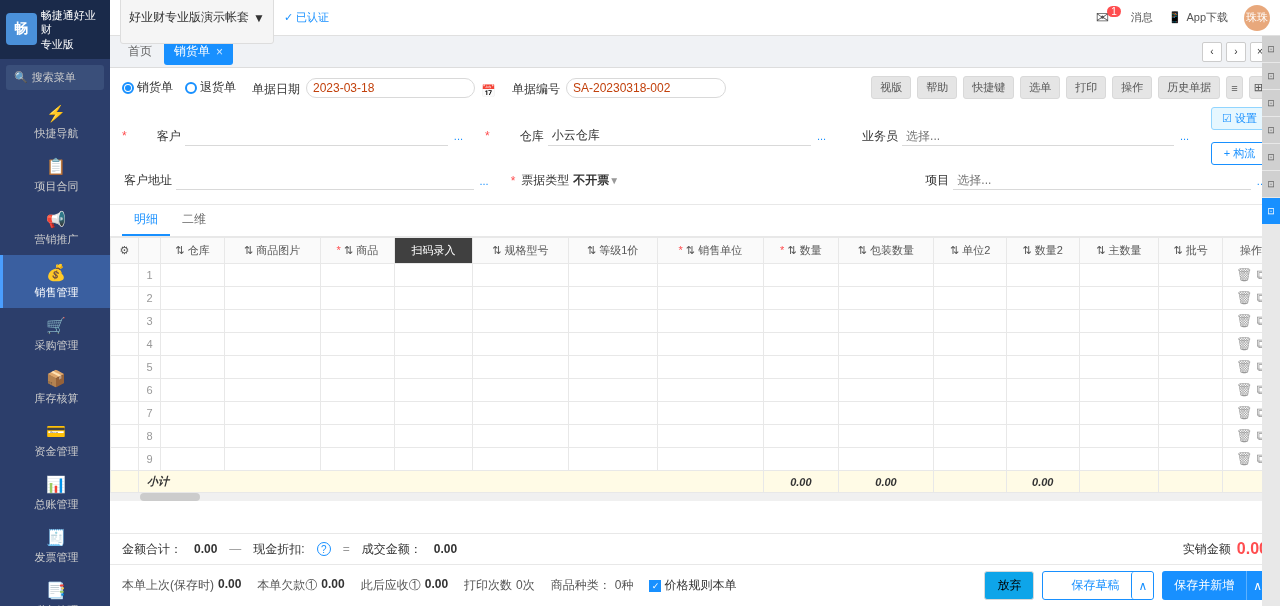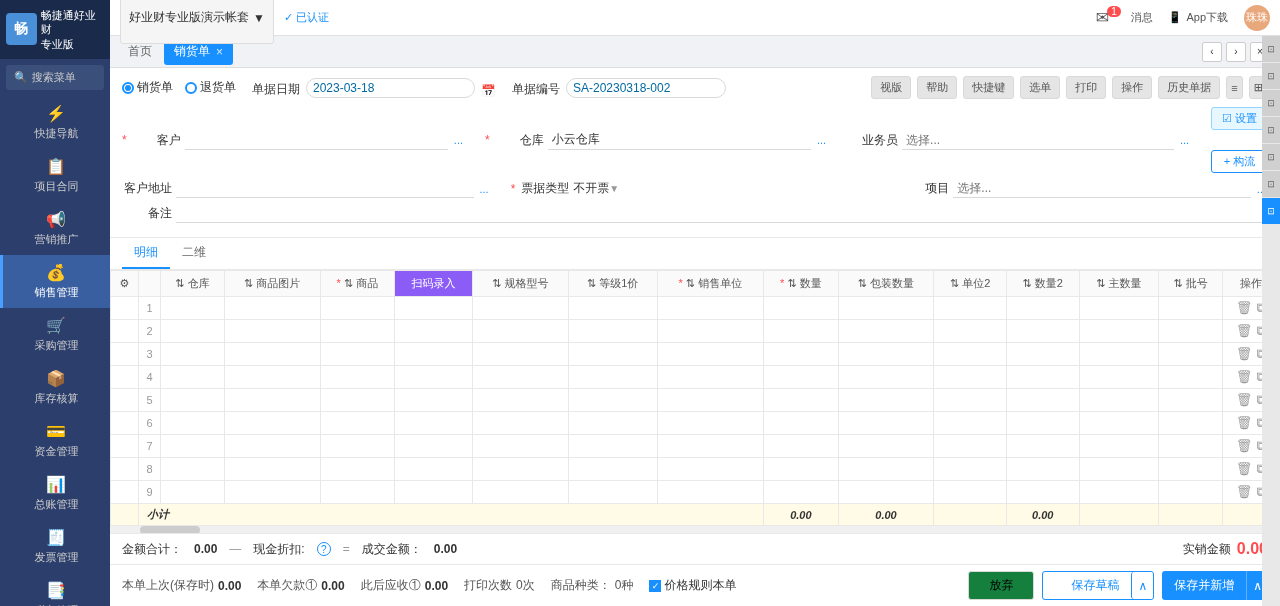--- a/index.html
+++ b/index.html
@@ -37,45 +37,45 @@
 
     
     .form-area { background: #fff; padding: 8px 12px; border-bottom: 1px solid #e8e8e8; }
     .form-top { display: flex; align-items: center; gap: 16px; margin-bottom: 8px; }
     .radio-group { display: flex; gap: 12px; }
     .radio-item { display: flex; align-items: center; gap: 3px; cursor: pointer; }
     .radio-dot { width: 12px; height: 12px; border-radius: 50%; border: 2px solid #1890ff; display: flex; align-items: center; justify-content: center; }
     .radio-dot.checked::after { content: ''; width: 6px; height: 6px; background: #1890ff; border-radius: 50%; display: block; }
     .form-field { display: flex; align-items: flex-end; gap: 6px; font-size: 12px; color: #666; }
     .form-field .label { color: #333; }
-    .date-input { border: 1px solid #d9d9d9; padding: 2px 6px; border-radius: 10px; font-size: 12px; color: #0369a1; }
+    .date-input { border: 1px solid #d9d9d9; padding: 2px 6px; border-radius: 10px; font-size: 12px; color: #c2410c; }
     .form-toolbar { margin-left: auto; display: flex; gap: 6px; }
     .toolbar-btn { padding: 3px 8px; border: 1px solid #d9d9d9; background: #e5e5e5; border-radius: 3px; font-size: 11px; cursor: pointer; color: #555; display: flex; align-items: center; gap: 3px; }
 
     .form-row { display: flex; gap: 20px; margin-bottom: 6px; align-items: center; }
     .form-group { display: flex; align-items: center; gap: 4px; flex: 1; }
     .form-group .req { color: #ff4d4f; }
     .form-group label { min-width: 50px; color: #333; font-size: 12px; text-align: right; }
     .form-input { flex: 1; border: none; border-bottom: 1px solid #d9d9d9; padding: 2px 4px; font-size: 12px; color: #333; min-width: 120px; }
     .dots-btn { color: #1890ff; cursor: pointer; font-size: 11px; padding: 0 2px; }
-    .action-btns { display: flex; flex-direction: column; gap: 20px; margin-left: auto; }
+    .action-btns { display: flex; flex-direction: column; gap: 12px; margin-left: auto; }
     .action-btn { padding: 3px 10px; font-size: 11px; border-radius: 3px; cursor: pointer; }
     .action-btn.setup { background: #e6f7ff; color: #1890ff; border: 1px solid #91d5ff; }
     .action-btn.add { background: #fff; color: #1890ff; border: 1px solid #1890ff; }
 
     
     .data-tabs { background: #fff; border-bottom: 1px solid #e8e8e8; display: flex; padding: 0 12px; }
     .data-tab { padding: 6px 12px; cursor: pointer; font-size: 12px; color: #666; border-bottom: 2px solid transparent; }
     .data-tab.active { color: #1890ff; border-bottom-color: #1890ff; }
 
     
     .table-wrap { background: #fff; flex: 1; overflow: hidden; position: relative; }
     .data-table { width: 100%; border-collapse: collapse; font-size: 11px; }
     .data-table th { background: #fafafa; border: 1px solid #e8e8e8; padding: 5px 4px; text-align: center; white-space: nowrap; color: #555; font-weight: normal; }
-    .data-table th.blue-bg { background: #8b5cf6; color: #fff; }
+    .data-table th.blue-bg { background: #404040; color: #fff; }
     .data-table td { border: 1px solid #e8e8e8; padding: 3px 4px; text-align: center; height: 22px; }
     .data-table td.num-cell { color: #333; }
     .settings-col { width: 28px; }
     .row-num { color: #999; }
     .action-icons { display: flex; justify-content: center; gap: 4px; }
     .action-icon { color: #999; cursor: pointer; font-size: 13px; }
     .subtotal-row td { background: #fffbe6; font-weight: bold; font-style: italic; }
 
     
     .scroll-bar-h { height: 8px; background: #f0f0f0; position: relative; }
@@ -84,35 +84,35 @@
     
     .bottom-summary { background: #fff; border-top: 1px solid #e8e8e8; padding: 6px 12px; display: flex; align-items: center; gap: 12px; font-size: 12px; }
     .summary-icon { color: #1890ff; cursor: pointer; }
     .summary-eq { color: #999; }
     .amount-box { margin-left: auto; display: flex; align-items: center; gap: 6px; }
     .amount-label { font-size: 12px; color: #333; margin-left: 48px; }
     .amount-val { font-size: 16px; font-weight: bold; color: #ff4d4f; }
 
     
     .footer { background: #fff; border-top: 1px solid #e8e8e8; padding: 6px 12px; display: flex; align-items: center; gap: 16px; font-size: 12px; }
-    .footer-item { display: flex; align-items: center; gap: 4px; color: #555; }
+    .footer-item { display: flex; gap: 4px; color: #555; }
     .footer-num { color: #333; font-weight: bold; }
     .checkbox-item { display: flex; align-items: center; gap: 3px; }
     .checkbox { width: 12px; height: 12px; border: 1px solid #1890ff; background: #1890ff; display: flex; align-items: center; justify-content: center; color: #fff; font-size: 9px; }
     .footer-btns { margin-left: auto; display: flex; gap: 8px; }
-    .btn-abandon { padding: 5px 20px; border: 1px solid #d9d9d9; background: #15803d; border-radius: 3px; font-size: 12px; cursor: pointer; }
+    .btn-abandon { padding: 5px 12px; border: 1px solid #d9d9d9; background: #0ea5e9; border-radius: 3px; font-size: 12px; cursor: pointer; }
     .btn-save-draft { padding: 5px 12px; background: #fff; border: 1px solid #1890ff; color: #1890ff; border-radius: 3px; font-size: 12px; cursor: pointer; display: flex; align-items: center; gap: 4px; }
     .btn-save-new { padding: 5px 12px; background: #1890ff; color: #fff; border: none; border-radius: 3px; font-size: 12px; cursor: pointer; display: flex; align-items: center; gap: 4px; }
 
     
     .right-panel { position: absolute; right: 0; top: 36px; width: 18px; background: #e8e8e8; display: flex; flex-direction: column; gap: 1px; }
     .right-panel-icon { width: 18px; height: 26px; background: #d0d0d0; display: flex; align-items: center; justify-content: center; font-size: 9px; cursor: pointer; color: #666; }
     .right-panel-icon.active { background: #1890ff; color: #fff; }
 
-    .select-dropdown { display: flex; align-items: center; flex: 1; }
+    .select-dropdown { display: flex; align-items: center; flex: 1; font-weight: bold; }
     .select-arrow { color: #999; font-size: 10px; }
   </style>
 </head>
 <body>
 
 <div class="sidebar">
   <div class="sidebar-logo">
     <div class="sidebar-logo-icon">畅</div>
     <div class="sidebar-logo-text">
       <div>畅捷通好业财</div>
@@ -282,26 +282,20 @@
           <span class="select-arrow">▼</span>
         </div>
       </div>
       <div class="form-group">
         <label>项目</label>
         <input class="form-input" placeholder="选择..." style="">
         <span class="dots-btn">...</span>
       </div>
     </div>
 
-    <div class="form-row">
-      <div class="form-group">
-        <label>备注</label>
-        <input class="form-input" style="width: 280px;" placeholder="">
-      </div>
-    </div>
   </div>
 
   <div class="data-tabs">
     <div class="data-tab active">明细</div>
     <div class="data-tab">二维</div>
   </div>
 
   <div class="table-wrap">
     <table class="data-table">
       <thead>

